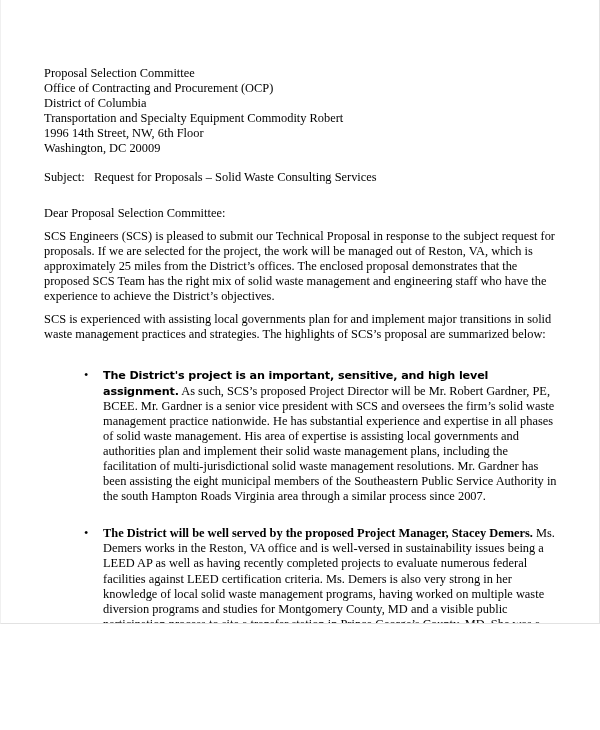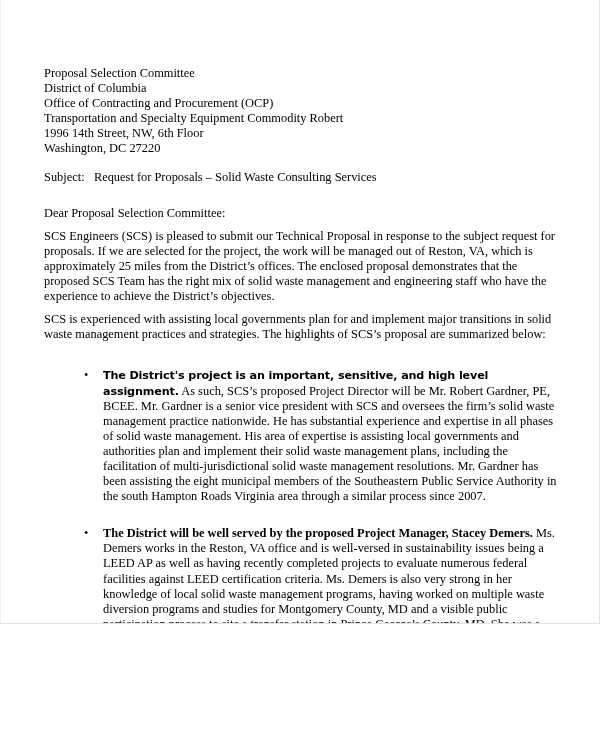--- a/index.html
+++ b/index.html
@@ -102,25 +102,25 @@
   }
 </style>
 </head>
 <body>
 
 <div class="page">
   <div class="content">
 
     <div class="address-block">
       <div class="address-line">Proposal Selection Committee</div>
+      <div class="address-line">Office of Contracting and Procurement (OCP)</div>
       <div class="address-line">District of Columbia</div>
-      <div class="address-line">Office of Contracting and Procurement (OCP)</div>
       <div class="address-line">Transportation and Specialty Equipment Commodity Robert</div>
       <div class="address-line">1996 14th Street, NW, 6th Floor</div>
-      <div class="address-line">Washington, DC 27220</div>
+      <div class="address-line">Washington, DC 20009</div>
     </div>
 
     <div class="subject-line">Subject:   Request for Proposals – Solid Waste Consulting Services</div>
 
     <div class="salutation">Dear Proposal Selection Committee:</div>
 
     <div class="body-para">SCS Engineers (SCS) is pleased to submit our Technical Proposal in response to the subject request for proposals.  If we are selected for the project, the work will be managed out of Reston, VA, which is approximately 25 miles from the District’s offices.   The enclosed proposal demonstrates that the proposed SCS Team has the right mix of solid waste management and engineering staff who have the experience to achieve the District’s objectives.</div>
 
     <div class="body-para">SCS is experienced with assisting local governments plan for and implement major transitions in solid waste management practices and strategies.  The highlights of SCS’s proposal are summarized below:</div>
 

